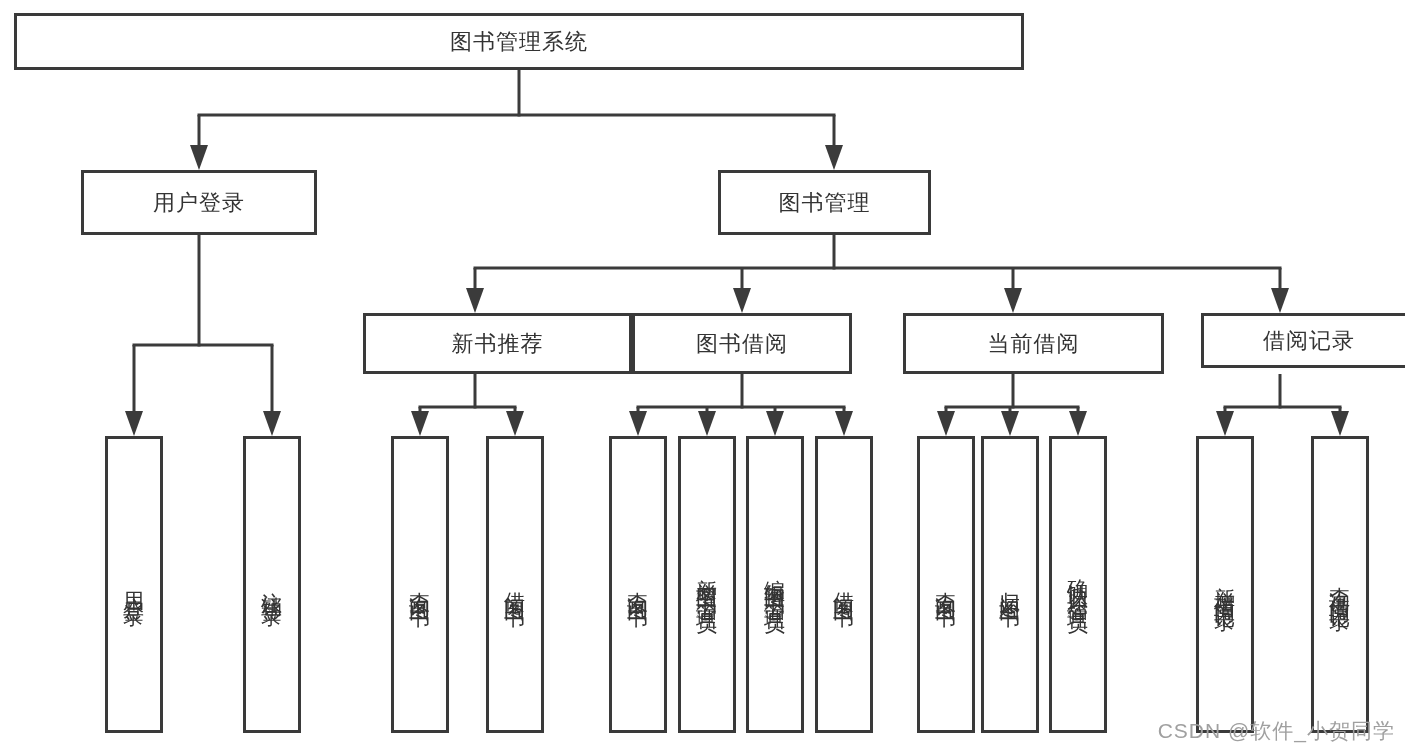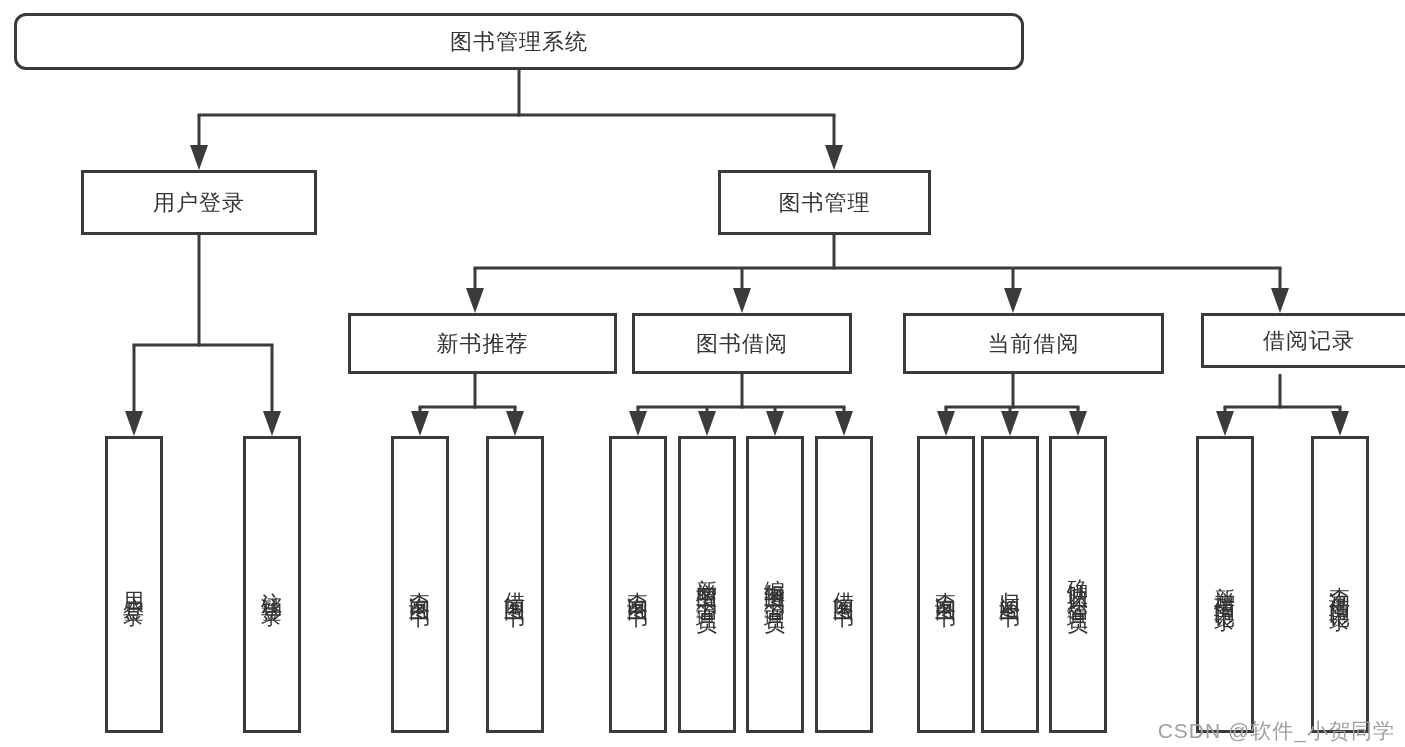--- a/index.html
+++ b/index.html
@@ -114,32 +114,32 @@
     <polygon points="698,411 716,411 707,436"></polygon>
     <polygon points="766,411 784,411 775,436"></polygon>
     <polygon points="835,411 853,411 844,436"></polygon>
     <polygon points="937,411 955,411 946,436"></polygon>
     <polygon points="1001,411 1019,411 1010,436"></polygon>
     <polygon points="1069,411 1087,411 1078,436"></polygon>
     <polygon points="1216,411 1234,411 1225,436"></polygon>
     <polygon points="1331,411 1349,411 1340,436"></polygon>
   </svg>
 
-  <div class="node hbox" style="left:14px;top:13px;width:1010px;height:57px;border-radius:12px;">
+  <div class="node hbox" style="left:14px;top:13px;width:1010px;height:57px;">
     <span>图书管理系统</span>
   </div>
 
   <div class="node hbox" style="left:81px;top:170px;width:236px;height:65px;">
     <span>用户登录</span>
   </div>
   <div class="node hbox" style="left:718px;top:170px;width:213px;height:65px;">
     <span>图书管理</span>
   </div>
 
-  <div class="node hbox" style="left:348px;top:313px;width:269px;height:61px;">
+  <div class="node hbox" style="left:363px;top:313px;width:269px;height:61px;">
     <span>新书推荐</span>
   </div>
   <div class="node hbox" style="left:632px;top:313px;width:220px;height:61px;">
     <span>图书借阅</span>
   </div>
   <div class="node hbox" style="left:903px;top:313px;width:261px;height:61px;">
     <span>当前借阅</span>
   </div>
   <div class="node hbox" style="left:1172px;top:313px;width:216px;height:55px;margin-left:29px;">
     <span>借阅记录</span>

